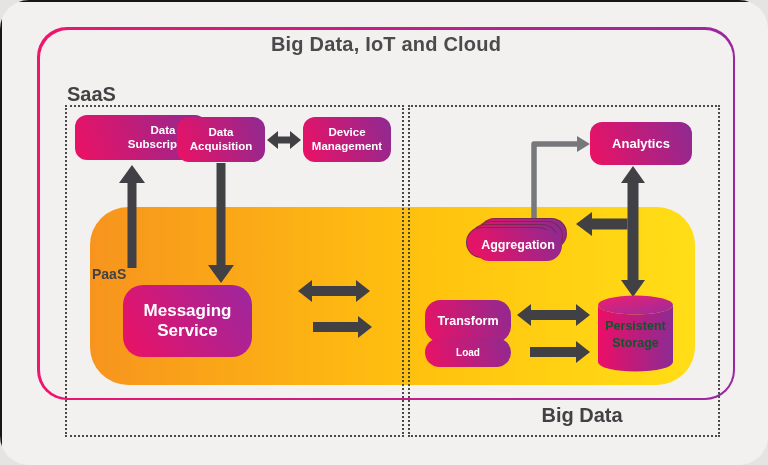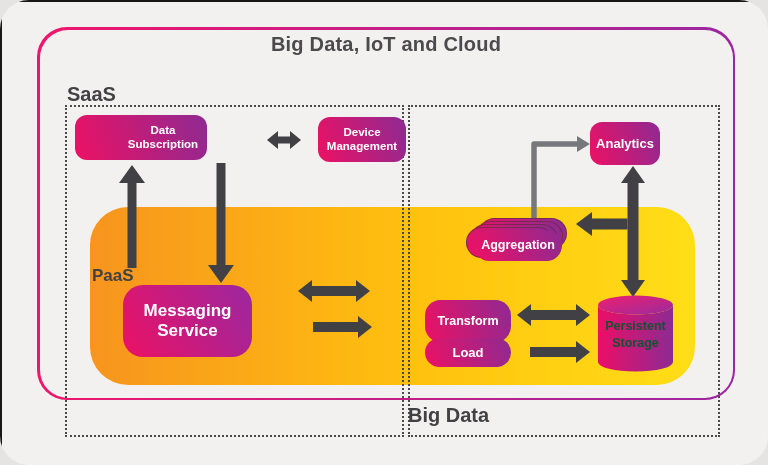--- a/index.html
+++ b/index.html
@@ -23,37 +23,37 @@
   
   .band{position:absolute;left:90px;top:207px;width:605px;height:178px;
         border-radius:38px;background:linear-gradient(90deg,#F7941E 0%,#FFC20E 55%,#FFDE17 100%);}
 
   .dashed-box{position:absolute;border:2px dotted #4A4A4C;}
   #saas-box{left:65px;top:105px;width:335px;height:328px;}
   #bigdata-box{left:408px;top:105px;width:308px;height:328px;}
 
   .region-label{position:absolute;font-weight:bold;color:#424245;}
   #saas-label{left:67px;top:75px;font-size:20px;margin-top:8px;}
-  #paas-label{left:92px;top:266px;font-size:17px;}
-  #bigdata-label{left:408px;top:404px;width:308px;text-align:left;font-size:20px;}
+  #paas-label{left:92px;top:266px;font-size:14px;}
+  #bigdata-label{left:428px;top:404px;width:308px;text-align:center;font-size:20px;}
 
   
   .node{position:absolute;display:flex;align-items:center;justify-content:center;
         text-align:center;color:#fff;font-weight:bold;
         background:linear-gradient(70deg,#EC1164 0%,#8E2A92 100%);
         border-radius:12px;line-height:1.2;}
   #node-data-subscription{left:75px;top:115px;width:88px;height:45px;font-size:11.5px;padding-left:44px;}
   #node-data-acquisition{left:177px;top:117px;width:88px;height:45px;font-size:11.5px;}
-  #node-device-management{left:303px;top:117px;width:88px;height:45px;font-size:11.5px;margin-left:15px;}
-  #node-analytics{left:590px;top:122px;width:70px;height:43px;font-size:13px;}
+  #node-device-management{left:303px;top:117px;width:88px;height:45px;font-size:11.5px;}
+  #node-analytics{left:590px;top:122px;width:102px;height:43px;font-size:13px;}
   #node-messaging{left:123px;top:285px;width:129px;height:72px;font-size:17px;
                   border-radius:20px;background:linear-gradient(60deg,#EC1164 0%,#9B27A0 100%);}
   .pill{border-radius:15.5px;}
   #node-transform{left:425px;top:300px;width:86px;height:42px;font-size:12.5px;}
-  #node-load{left:425px;top:338px;width:86px;height:29px;font-size:13px;}
+  #node-load{left:425px;top:338px;width:86px;height:29px;font-size:10px;}
 
   .agg-layer{position:absolute;width:88px;height:31px;border-radius:15.5px;
              background:linear-gradient(70deg,#EC1164 0%,#8E2A92 100%);
              border:1.5px solid rgba(62,52,48,.55);box-sizing:border-box;}
   #node-aggregation{left:462px;top:230px;width:88px;height:31px;font-size:12.5px;border:none;margin-left:12px;}
 
   #storage-svg{position:absolute;left:598px;top:295px;}
   #storage-label{position:absolute;left:598px;top:318px;width:75px;text-align:center;
                  color:#14532d;font-weight:bold;font-size:12.5px;line-height:1.35;}
 
@@ -106,20 +106,21 @@
       <polygon points="592,212 592,236 576,224"></polygon>
     </g>
 
     <g>
       <polyline points="534,220 534,144 578,144" fill="none" stroke="#77787B" stroke-width="5.5" stroke-linejoin="round"></polyline>
       <polygon points="577,136 590,144 577,152" fill="#77787B"></polygon>
     </g>
   </svg>
 
   <div id="node-data-subscription" class="node">Data Subscription</div>
+  <div id="node-data-acquisition" class="node">Data Acquisition</div>
   <div id="node-device-management" class="node">Device Management</div>
   <div id="node-analytics" class="node">Analytics</div>
   <div id="node-messaging" class="node">Messaging Service</div>
 
   <div class="agg-layer" style="left:479px;top:218px;"></div>
   <div class="agg-layer" style="left:475px;top:221px;"></div>
   <div class="agg-layer" style="left:470px;top:224px;"></div>
   <div class="agg-layer" style="left:466px;top:227px;"></div>
   <div id="node-aggregation" class="node pill">Aggregation</div>
 

